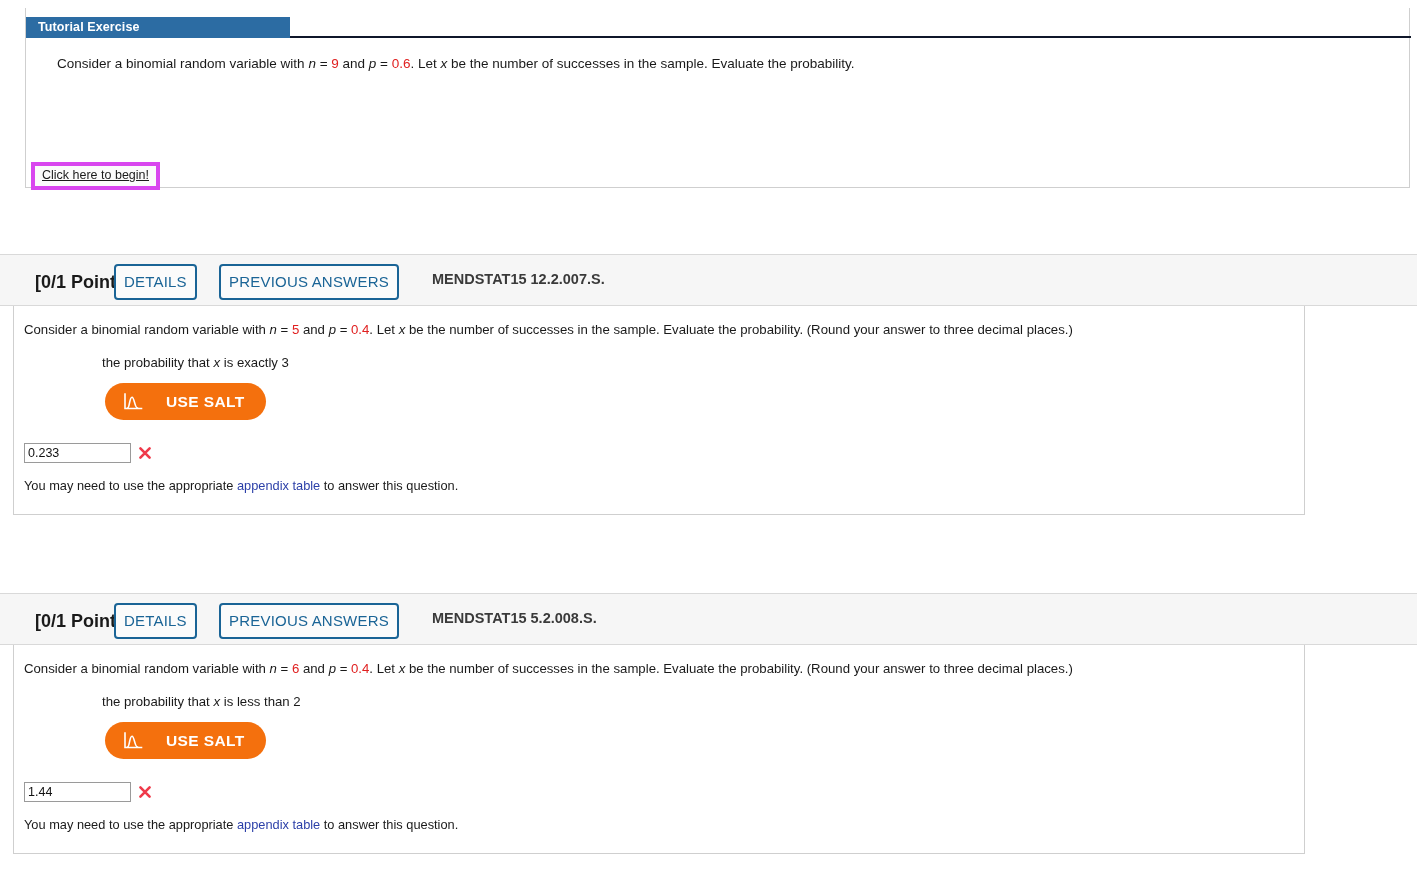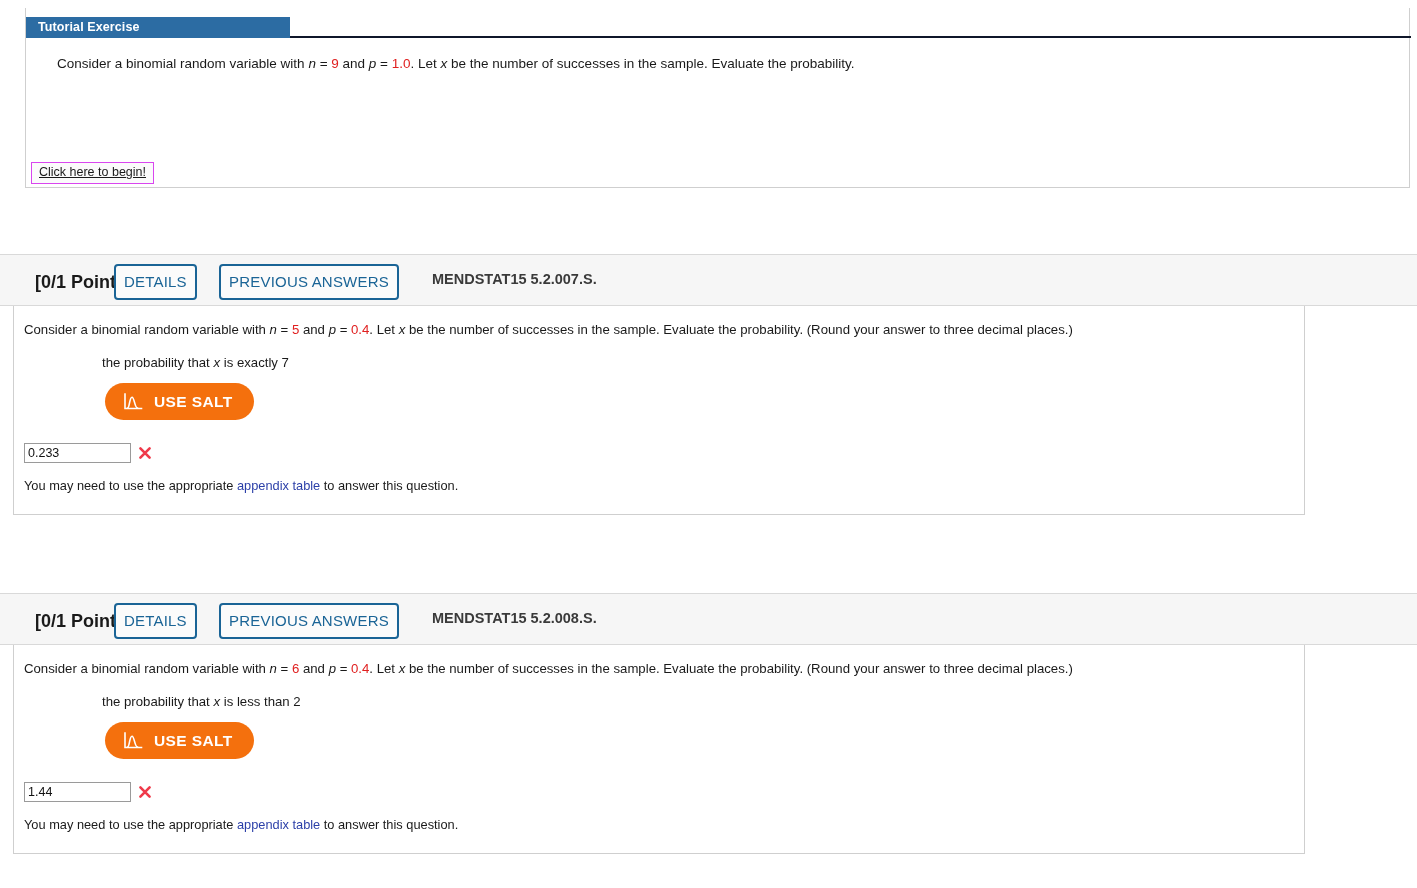--- a/index.html
+++ b/index.html
@@ -56,21 +56,21 @@
   .tut-expr {
     font-size: 13.5px;
     color: #1a1a1a;
     padding: 16px 0 0 108px;
     line-height: 17px;
     white-space: nowrap;
   }
   .begin-btn {
     position: absolute;
     left: 5px; top: 124px;
-    border: 1px solid #d946ef;
+    border: 4px solid #d946ef;
     background: #fbfbfb;
     padding: 3px 7px 4px 7px;
     font-size: 12.5px;
     color: #1a1a1a;
     text-decoration: underline;
     font-family: "Liberation Sans", sans-serif;
     cursor: pointer;
     line-height: 13px;
   }
 
@@ -153,21 +153,21 @@
     border-radius: 19px;
     color: #ffffff;
     font-size: 15.5px;
     font-weight: bold;
     letter-spacing: .4px;
     font-family: "Liberation Sans", sans-serif;
     padding: 0 21px 0 18px;
     cursor: pointer;
     display: flex;
     align-items: center;
-    gap: 11px;
+    gap: 23px;
   }
   .salt-icon { display: block; width: 20px; height: 18px; }
   .ans-row {
     position: absolute;
     left: 10px; top: 137px;
     display: flex;
     align-items: center;
     gap: 7px;
   }
   .ans-input {
@@ -200,38 +200,38 @@
 </head>
 <body>
 
 <div class="tutorial-panel">
   <div class="tutorial-tabstrip">
     <div class="tutorial-tab">
       <span>Tutorial Exercise</span>
     </div>
   </div>
   <div class="tutorial-body">
-    <div class="tut-line"><span>Consider a binomial random variable with </span><span class="ital">n</span><span> = </span><span class="red">9</span><span> and </span><span class="ital">p</span><span> = </span><span class="red">1.0</span><span>. Let </span><span class="ital">x</span><span> be the number of successes in the sample. Evaluate the probability.</span></div>
+    <div class="tut-line"><span>Consider a binomial random variable with </span><span class="ital">n</span><span> = </span><span class="red">9</span><span> and </span><span class="ital">p</span><span> = </span><span class="red">0.6</span><span>. Let </span><span class="ital">x</span><span> be the number of successes in the sample. Evaluate the probability.</span></div>
 
 
     <button class="begin-btn">Click here to begin!</button>
   </div>
 </div>
 
 <div class="qblock" id="q0" style="top:254px;">
   <div class="qheader">
     <span class="points">[0/1 Points]</span>
     <button class="hbtn details">DETAILS</button>
     <button class="hbtn prev">PREVIOUS ANSWERS</button>
-    <span class="qcode">MENDSTAT15 5.2.007.S.</span>
+    <span class="qcode">MENDSTAT15 12.2.007.S.</span>
   </div>
   <div class="qbody">
     <div class="q-stem"><span>Consider a binomial random variable with </span><span class="ital">n</span><span> = </span><span class="red">5</span><span> and </span><span class="ital">p</span><span> = </span><span class="red">0.4</span><span>. Let </span><span class="ital">x</span><span> be the number of successes in the sample. Evaluate the probability. (Round your answer to three decimal places.)</span></div>
 
-    <div class="q-sub"><span>the probability that </span><span class="ital">x</span><span> is exactly 7</span></div>
+    <div class="q-sub"><span>the probability that </span><span class="ital">x</span><span> is exactly 3</span></div>
 
     <button class="salt-btn">
       <svg class="salt-icon" viewBox="0 0 20 18">
         <path d="M2 1 L2 15.5 L18.5 15.5" fill="none" stroke="#ffffff" stroke-width="1.6" stroke-linecap="square"></path>
         <path d="M4.5 15 C6.6 15 6.4 4.2 9 4.2 C11.6 4.2 11.4 15 14.6 15" fill="none" stroke="#ffffff" stroke-width="1.6" stroke-linecap="round" stroke-linejoin="round"></path>
       </svg>
       <span>USE SALT</span>
     </button>
 
     <div class="ans-row">

